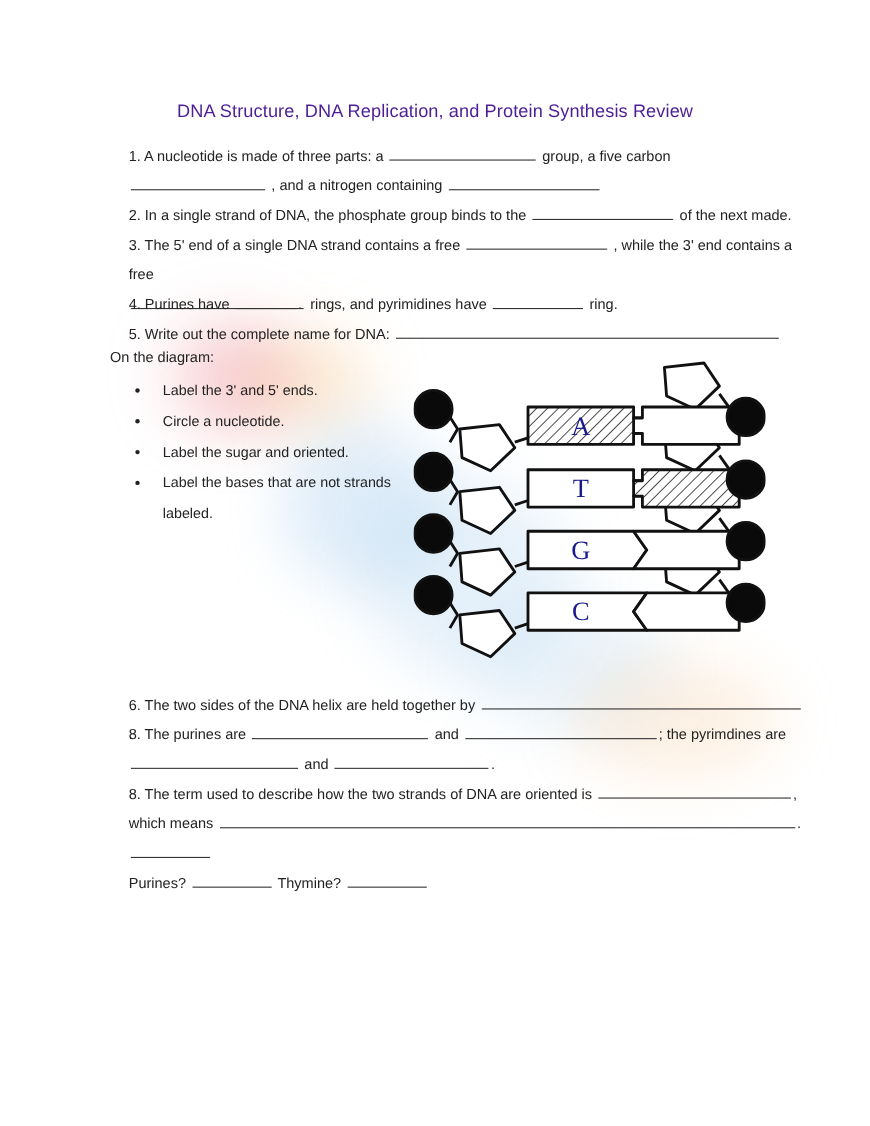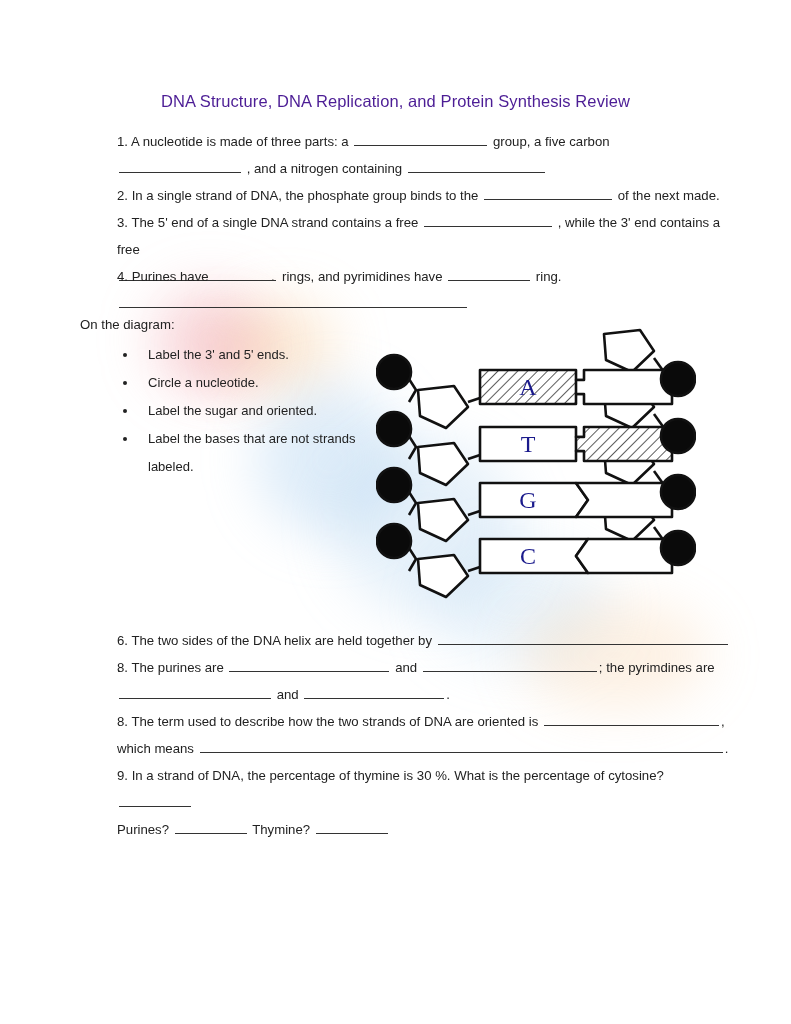--- a/index.html
+++ b/index.html
@@ -52,21 +52,21 @@
   .q { position: absolute; left: 90px; width: 614px; font-size: 13.2px; color: #222; line-height: 27px; margin-left: 27px; }
 
   .blank {
     display: inline-block;
     border-bottom: 1px solid #333;
     height: 13px;
     vertical-align: baseline;
     margin: 0 2px;
   }
 
-  .lead { position: absolute; left: 80px; font-size: 13.2px; color: #222; }
+  .lead { position: absolute; left: 100px; font-size: 13.2px; color: #222; }
 
   ul.bullets {
     position: absolute;
     left: 112px;
     top: 341px;
     margin: 0;
     padding-left: 26px;
     list-style: disc;
     width: 250px;
   }
@@ -131,20 +131,21 @@
 
     <div class="q" style="top:263px;">
       <span>4. Purines have</span>
       <span class="blank" style="width:62px;"></span>
       <span>rings, and pyrimidines have</span>
       <span class="blank" style="width:82px;"></span>
       <span>ring.</span>
     </div>
 
     <div class="q" style="top:290px;">
+      <span>5. Write out the complete name for DNA:</span>
       <span class="blank" style="width:348px;"></span>
     </div>
 
     <div class="lead" style="top:317px;">On the diagram:</div>
 
     <ul class="bullets">
       <li>Label the 3' and 5' ends.</li>
       <li>Circle a nucleotide.</li>
       <li>Label the sugar and oriented.</li>
       <li>Label the bases that are not strands labeled.</li>
@@ -238,21 +239,20 @@
 
     <div class="q" style="top:708px;">
       <span>8. The term used to describe how the two strands of DNA are oriented is</span>
       <span class="blank" style="width:175px;"></span><span>,</span>
       <br>
       <span>which means</span>
       <span class="blank" style="width:523px;"></span><span>.</span>
     </div>
 
     <div class="q" style="top:762px;">
-      <span>9. In a strand of DNA, the percentage of thymine is 30 %. What is the percentage of cytosine?</span>
       <span class="blank" style="width:72px;"></span>
       <br>
       <span>Purines?</span>
       <span class="blank" style="width:72px;"></span>
       <span>Thymine?</span>
       <span class="blank" style="width:72px;"></span>
     </div>
 
   </div>
 </div>

